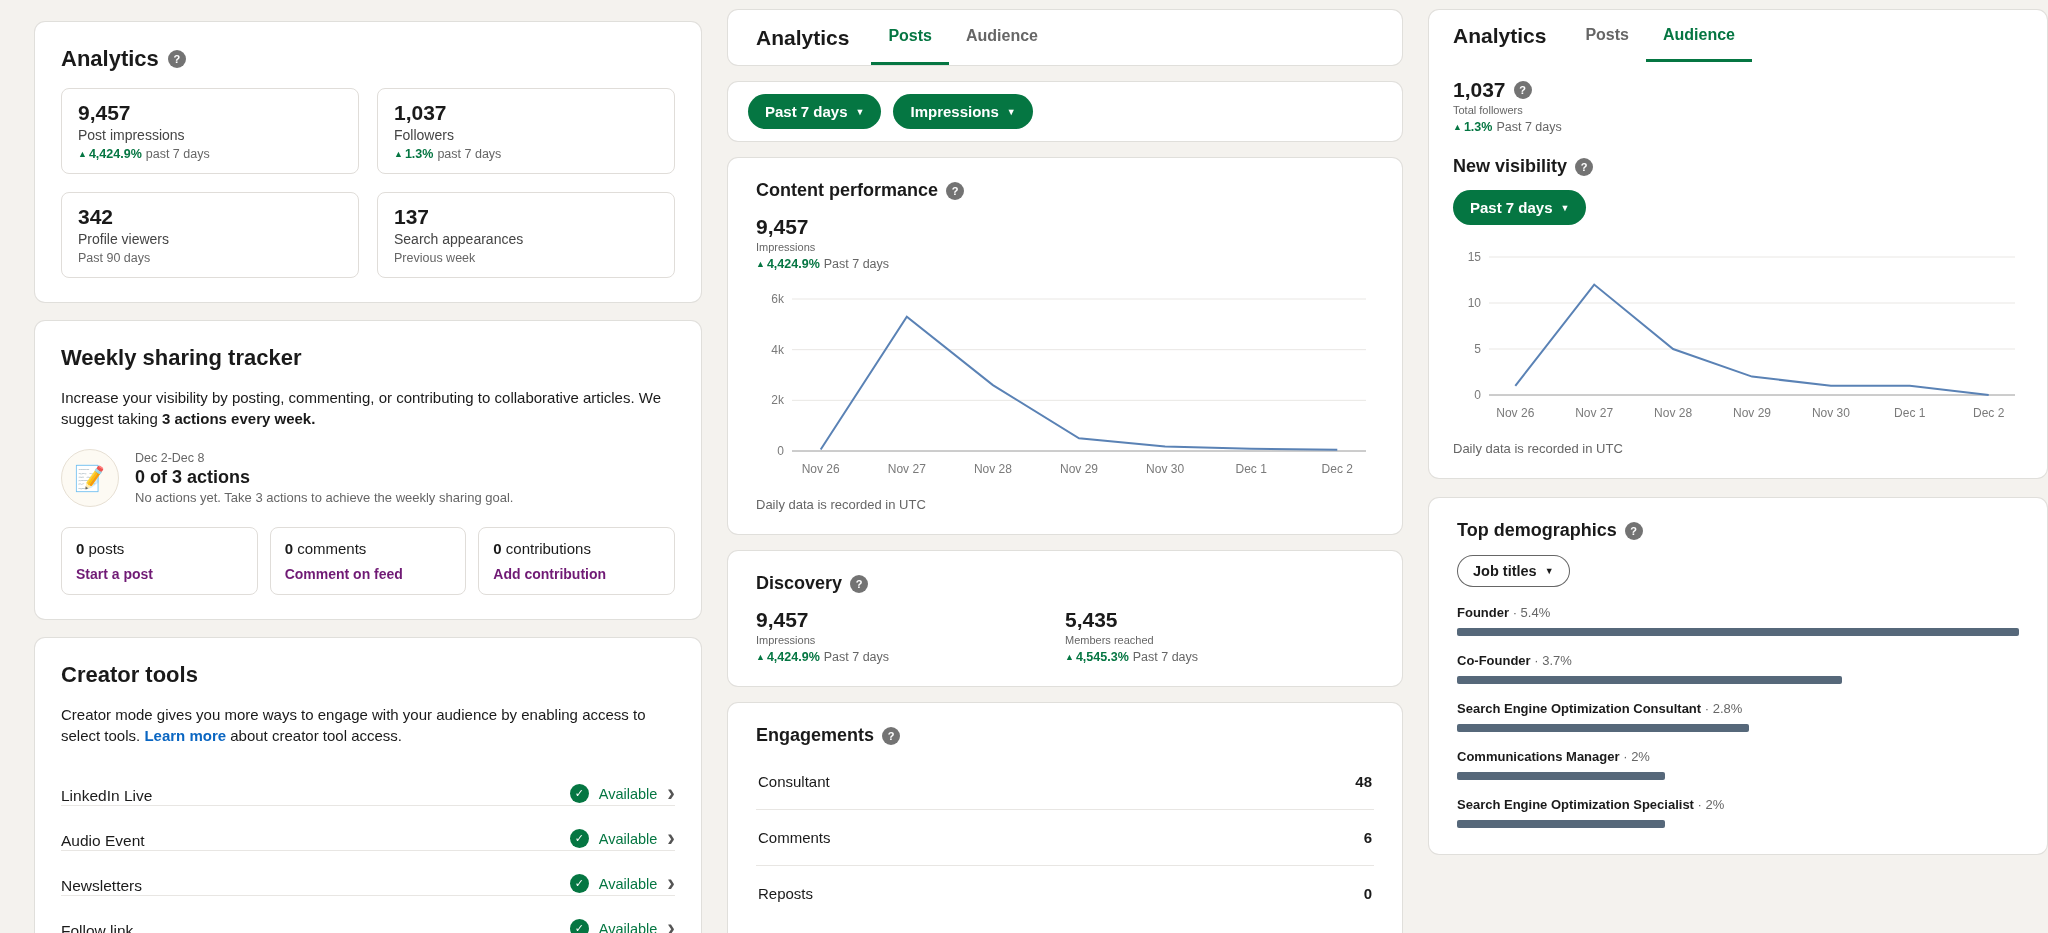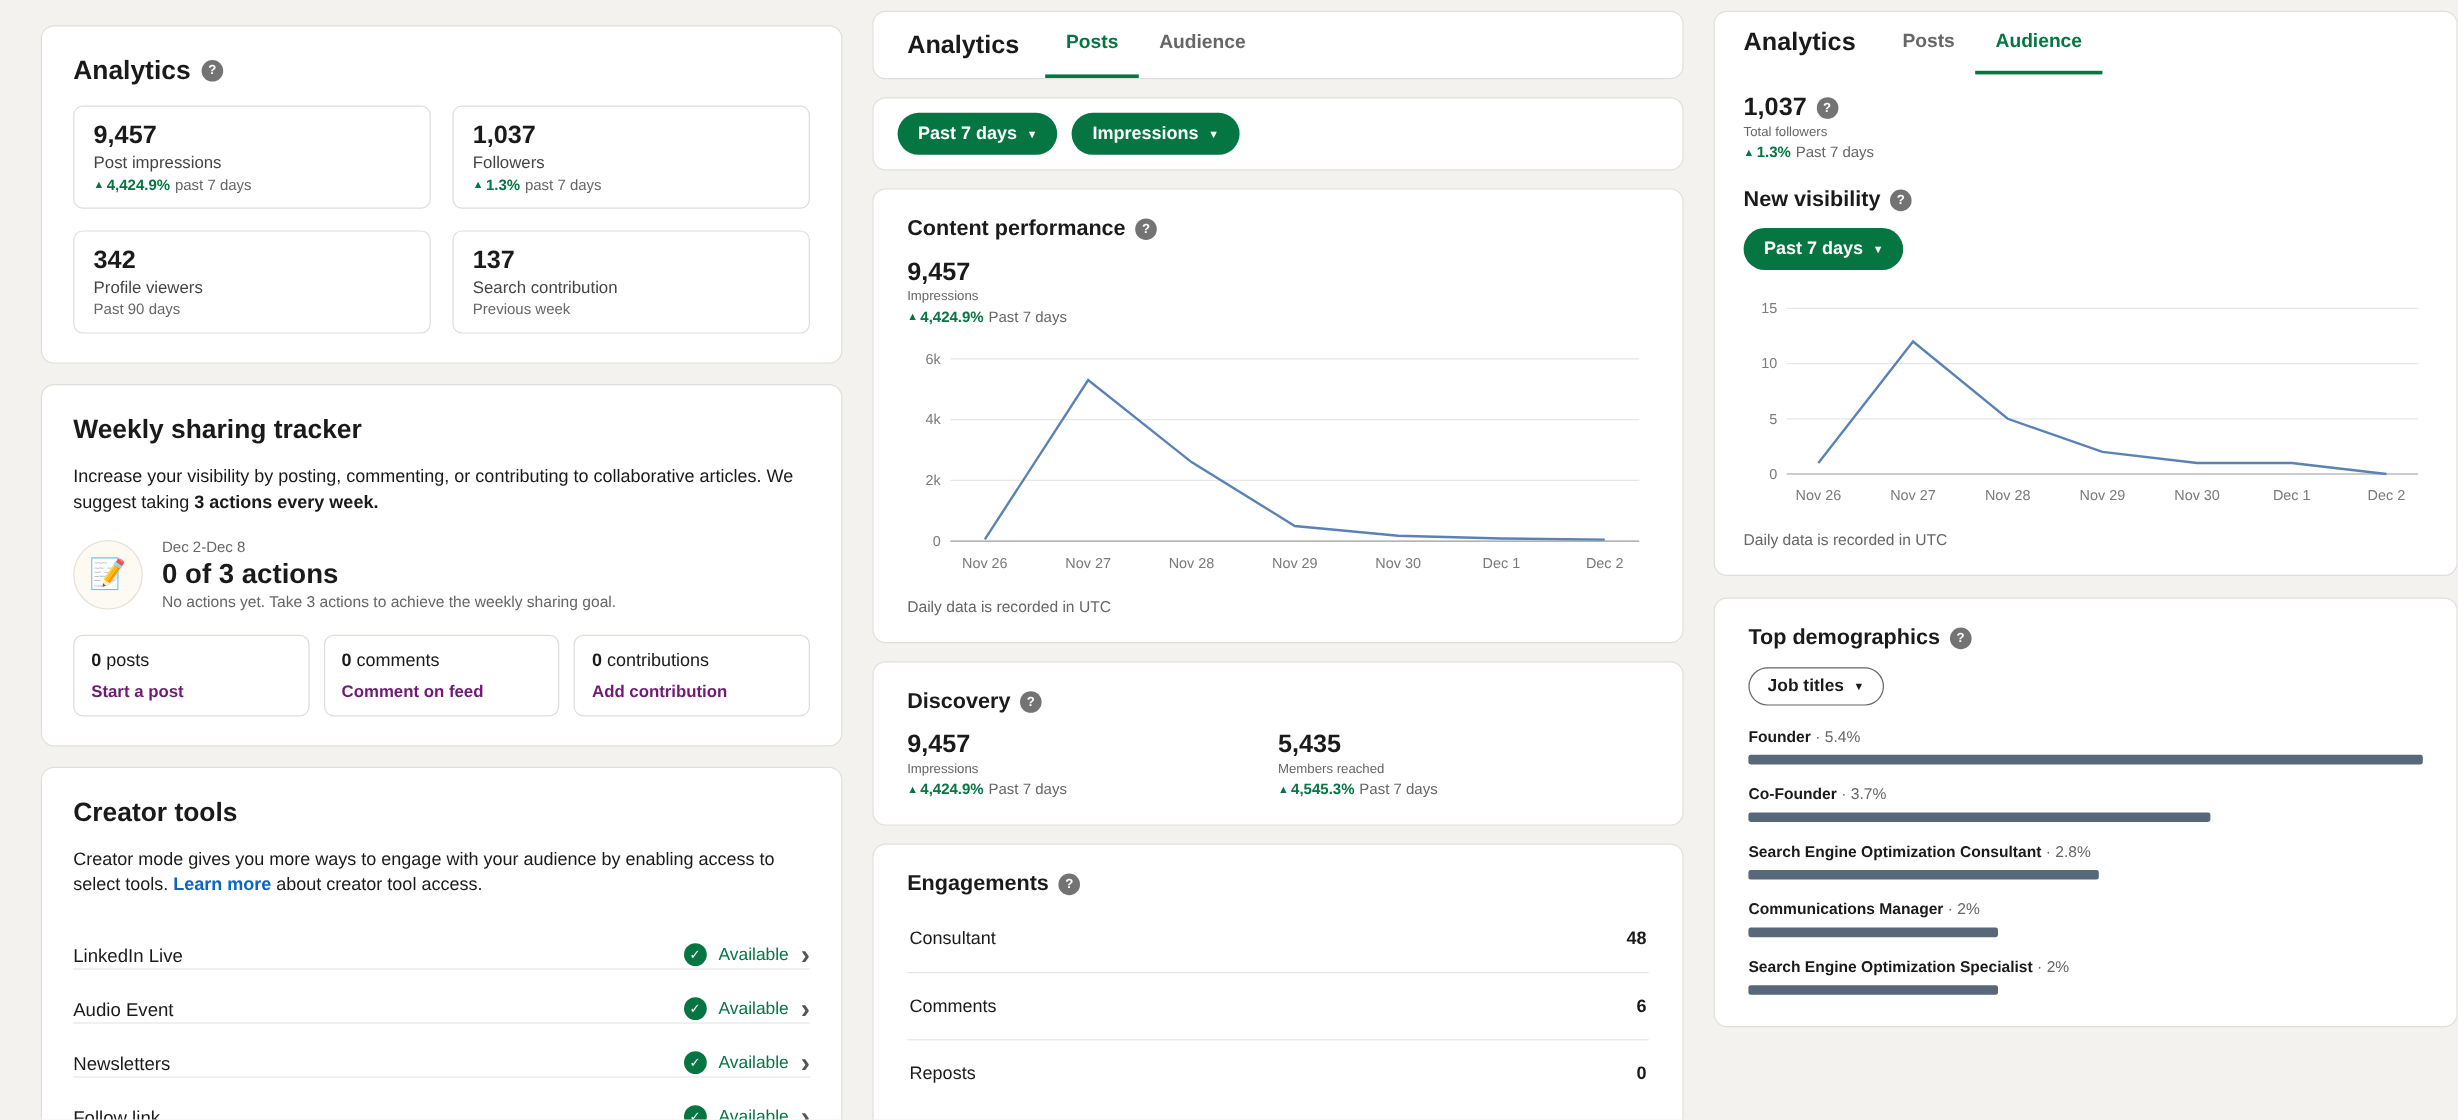--- a/index.html
+++ b/index.html
@@ -28,21 +28,21 @@
   .tri{color:#057642;font-size:9px;vertical-align:1px;}
   .chg{color:#057642;font-weight:bold;margin:0 4px 0 2px;}
   .per{color:#666;}
 
   
   .weekly-desc{font-size:15px;line-height:1.4;margin-bottom:20px;}
   .progress-row{display:flex;gap:16px;align-items:center;margin-bottom:20px;}
   .progress-icon{width:58px;height:58px;border-radius:50%;border:1px solid #e7e0d4;background:#fdfaf3;
                  display:flex;align-items:center;justify-content:center;font-size:25px;flex:0 0 auto;}
   .date-range{font-size:12.5px;color:#666;}
-  .progress-title{font-size:23px;font-weight:bold;margin:2px 0;}
+  .progress-title{font-size:18px;font-weight:bold;margin:2px 0;}
   .progress-note{font-size:13px;color:#666;}
   .action-grid{display:grid;grid-template-columns:1fr 1fr 1fr;gap:12px;}
   .action-box{border:1px solid #e0ddd9;border-radius:8px;padding:12px 14px;}
   .action-line{font-size:15px;}
   .action-count{font-weight:bold;}
   .action-link{display:block;color:#701a75;font-weight:bold;font-size:14px;margin-top:9px;text-decoration:none;cursor:pointer;}
 
   
   .creator-desc{font-size:15px;line-height:1.4;margin-bottom:14px;}
   .link-inline{color:#0a66c2;font-weight:bold;text-decoration:none;cursor:pointer;}
@@ -135,21 +135,21 @@
         </div>
         <div class="stat-box">
           <div class="stat-value">342</div>
           <div class="stat-label">Profile viewers</div>
           <div class="stat-sub">
             <span class="per">Past 90 days</span>
           </div>
         </div>
         <div class="stat-box">
           <div class="stat-value">137</div>
-          <div class="stat-label">Search contribution</div>
+          <div class="stat-label">Search appearances</div>
           <div class="stat-sub">
             <span class="per">Previous week</span>
           </div>
         </div>
       </div>
     </section>
 
     <section class="card pad-lg">
       <h2 class="card-title">Weekly sharing tracker</h2>
       <p class="weekly-desc"><span>Increase your visibility by posting, commenting, or contributing to collaborative articles. We suggest taking </span><b>3 actions every week.</b></p>

